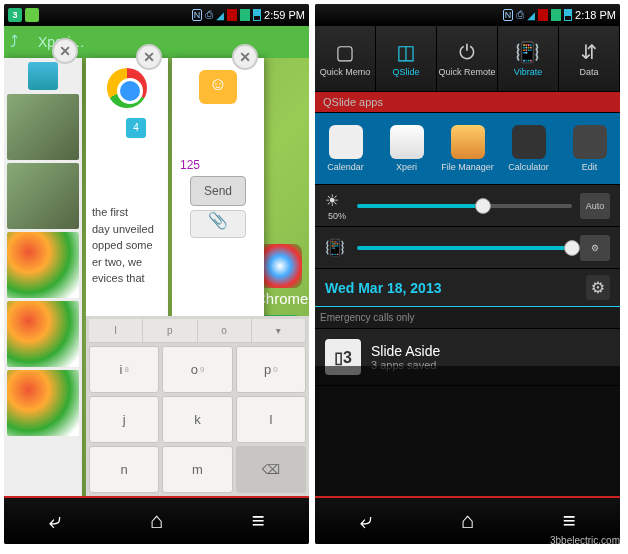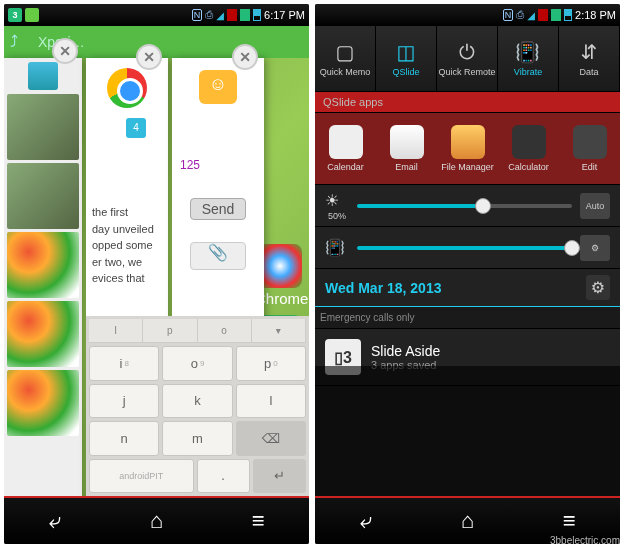--- a/index.html
+++ b/index.html
@@ -126,23 +126,23 @@
   }
   .msg-icon::before{content:'☺'; position:absolute;width:100%;text-align:center;
     color:#fff; font-size:18px; top:4px;}
   .msg-icon::after{content:'';position:absolute;bottom:-6px;left:8px;
     border:6px solid transparent; border-top-color:#fb3;}
   .msg-count{
     padding:4px 8px; color:#a21caf; font-size:12px;
     margin-top:50px;
   }
   .send-btn{
-    width:56px; height:22px; margin:22px auto;
+    width:56px; height:30px; margin:0 auto;
     background:#ddd; border:1px solid #aaa; border-radius:4px;
-    font-size:14px; display:flex;align-items:center;justify-content:center;
+    font-size:12px; display:flex;align-items:center;justify-content:center;
     color:#555;
   }
   .clip-btn{
     width:56px;height:28px; margin:4px auto;
     background:#eee;border:1px solid #ccc;border-radius:4px;
     text-align:center; font-size:16px; color:#888;
   }
 
   
   .home-icons{ position:absolute; right:4px; top:60px; width:50px;}
@@ -199,21 +199,21 @@
     font-size:9px; color:#ccc;
   }
   .qt.active{ color:#2ce;}
   .qt-icon{font-size:20px;}
 
   .qs-label{
     background:#b91c1c; padding:4px 8px; font-size:11px; color:#bbb;
     border-bottom:1px solid #000;
   }
   .qs-row{
-    display:flex; height:72px; background:#7f1d1d;
+    display:flex; height:72px; background:#0369a1;
     border-bottom:1px solid #000;
   }
   .qs{flex:1;display:flex;flex-direction:column;align-items:center;justify-content:center;
     gap:3px;font-size:9px;color:#ddd;}
   .qs-ico{width:34px;height:34px;border-radius:6px;}
   .qs-ico.cal{background:#eee;}
   .qs-ico.email{background:linear-gradient(#fff,#ddd);}
   .qs-ico.fm{background:linear-gradient(#fc6,#d83);}
   .qs-ico.calc{background:#333;}
   .qs-ico.edit{background:#444;}
@@ -276,21 +276,21 @@
         <span class="status-3">3</span>
         <span class="status-notif"></span>
       </div>
       <div class="status-right">
         <span class="nfc">N</span>
         <span style="color:#9cf;">⎙</span>
         <span class="wifi">◢</span>
         <span class="sim"></span>
         <span class="sim2"></span>
         <span class="batt"></span>
-        <span class="time">6:17 PM</span>
+        <span class="time">2:59 PM</span>
       </div>
     </div>
 
     <div class="left-body">
       <div class="green-top">
         <span class="share-icon">⤴</span>
         <span style="margin-left:20px;color:#cfe;opacity:0.8;font-size:14px">Xperi…</span>
       </div>
 
       <div class="home-icons">
@@ -369,25 +369,20 @@
         <div class="kb-row">
           <div class="key">j</div>
           <div class="key">k</div>
           <div class="key">l</div>
         </div>
         <div class="kb-row">
           <div class="key">n</div>
           <div class="key">m</div>
           <div class="key dark">⌫</div>
         </div>
-        <div class="kb-row">
-          <div class="key" style="flex:2;font-size:9px;color:#aaa">androidPIT</div>
-          <div class="key">.</div>
-          <div class="key dark">↵</div>
-        </div>
       </div>
     </div>
 
     <div class="nav-bar">
       <div class="nav-btn">⤶</div>
       <div class="nav-btn">⌂</div>
       <div class="nav-btn">≡</div>
     </div>
   </div>
 
@@ -430,21 +425,21 @@
       </div>
 
       <div class="qs-label">QSlide apps</div>
       <div class="qs-row">
         <div class="qs">
           <div class="qs-ico cal"></div>
           <span>Calendar</span>
         </div>
         <div class="qs">
           <div class="qs-ico email"></div>
-          <span>Email</span>
+          <span>Xperi</span>
         </div>
         <div class="qs">
           <div class="qs-ico fm"></div>
           <span>File Manager</span>
         </div>
         <div class="qs">
           <div class="qs-ico calc"></div>
           <span>Calculator</span>
         </div>
         <div class="qs">

